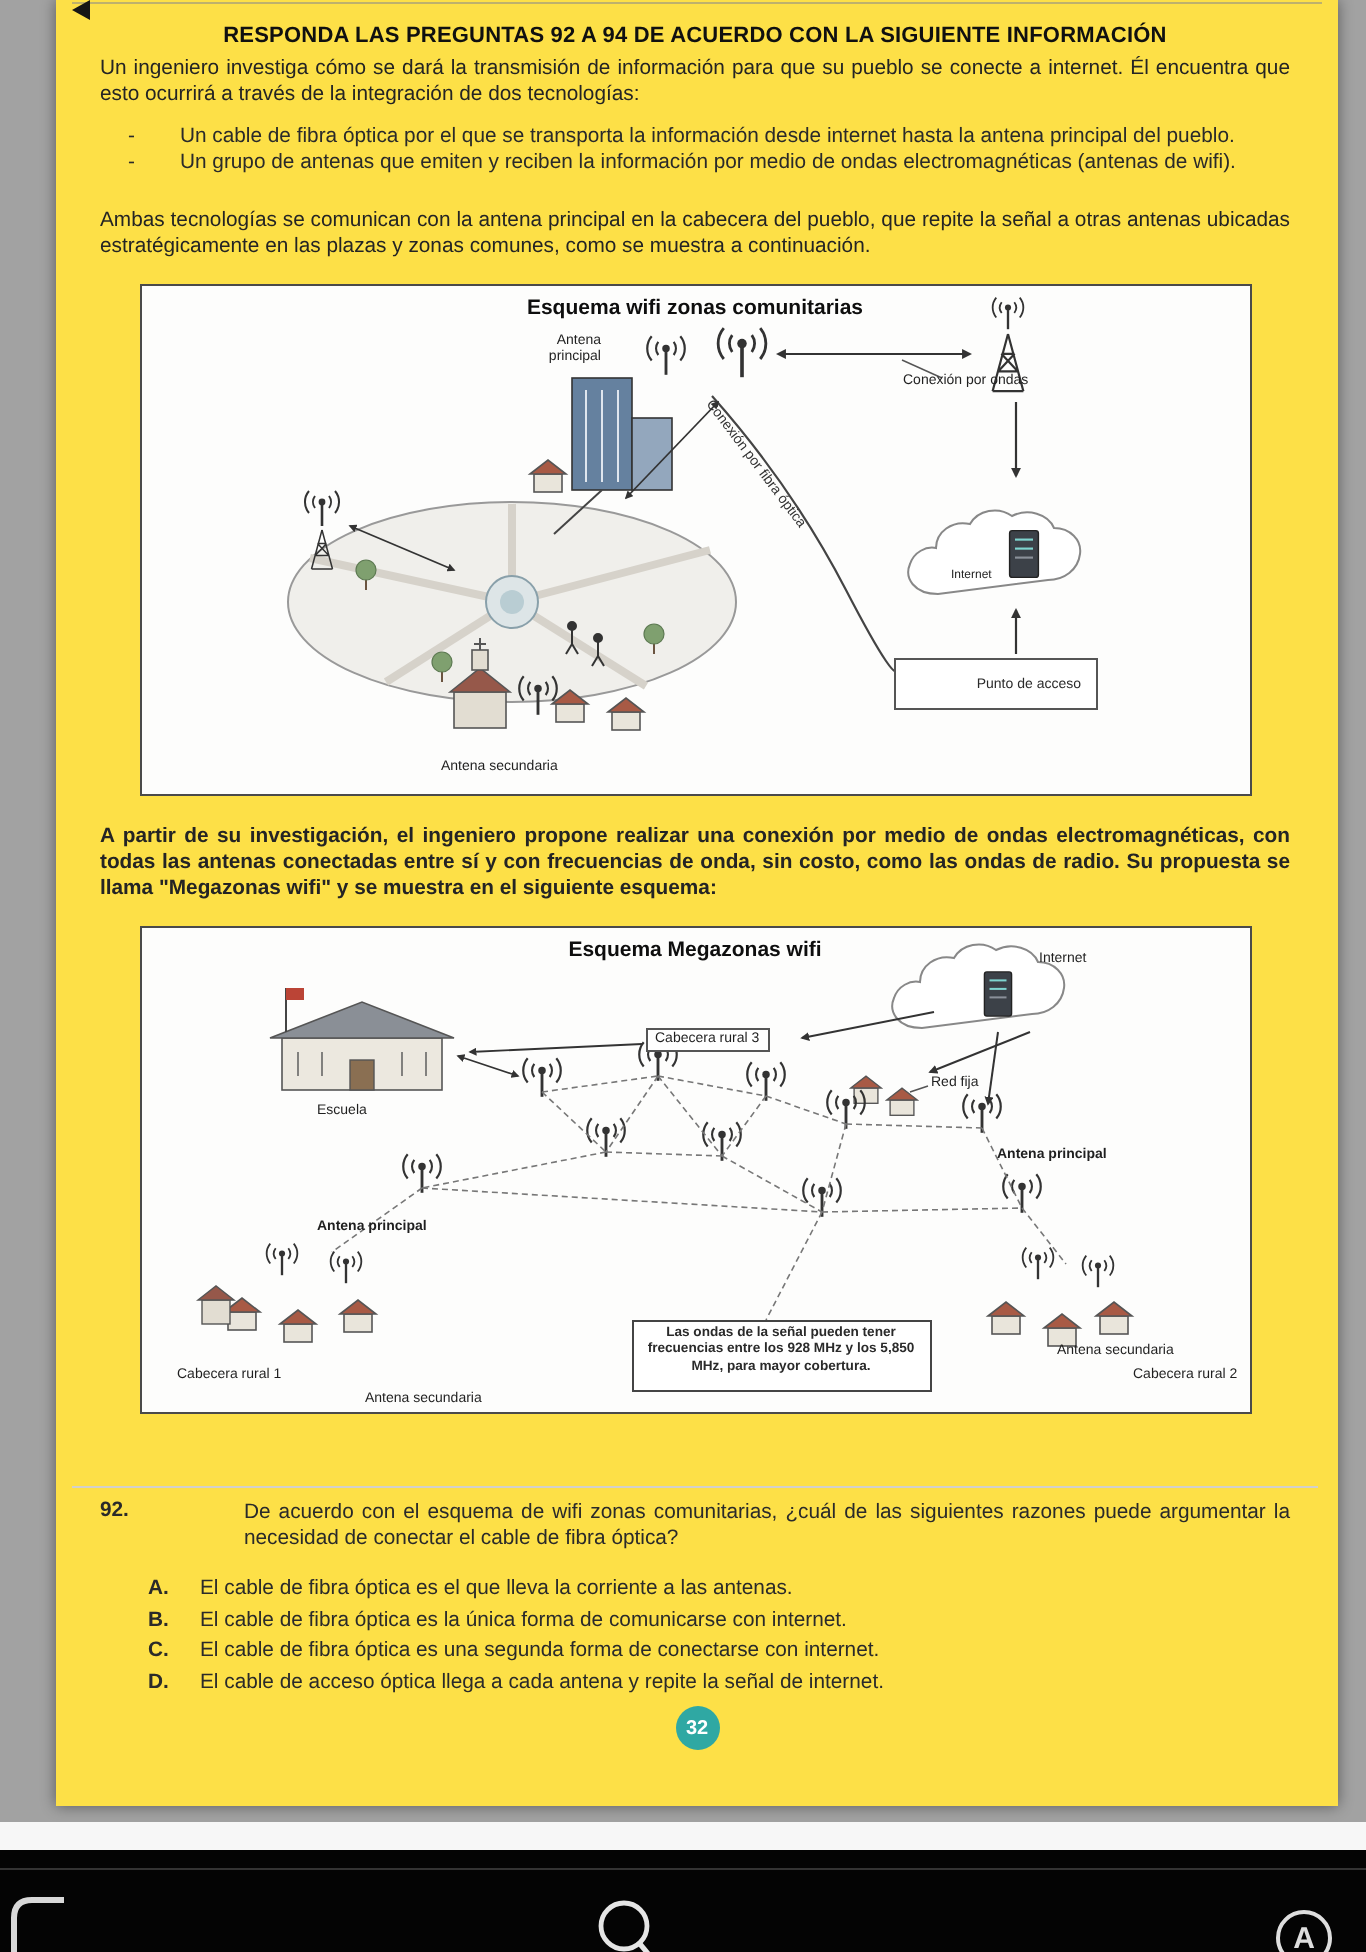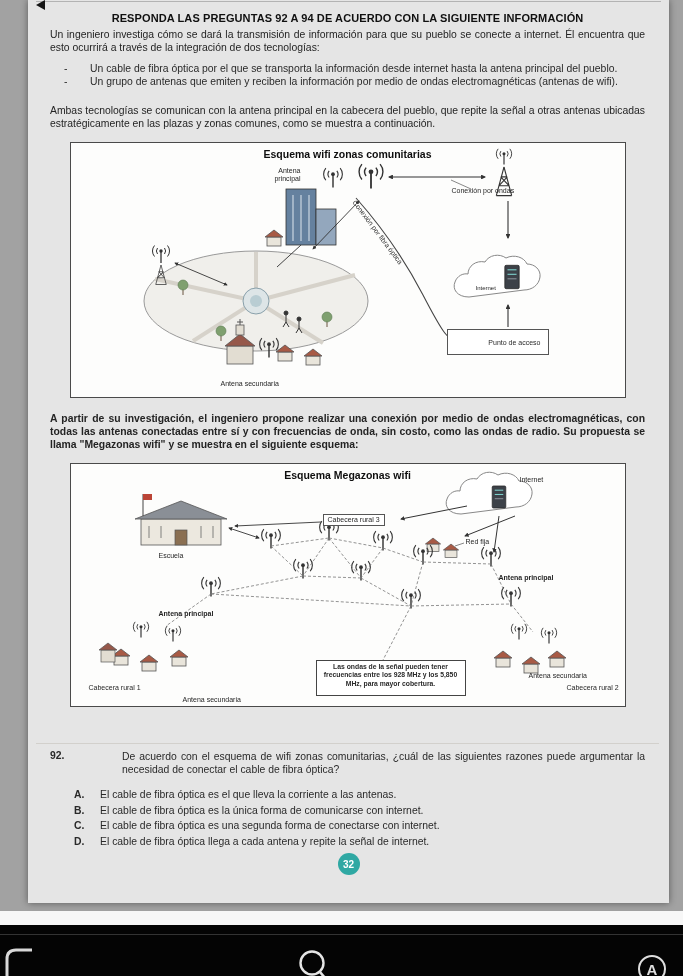--- a/index.html
+++ b/index.html
@@ -3,21 +3,21 @@
 <meta charset="utf-8">
 <style>
   * { margin:0; padding:0; box-sizing:border-box; }
   body {
     width:683px; height:976px; overflow:hidden; position:relative;
     background:#a2a2a2;
     font-family:"Liberation Sans", sans-serif;
   }
   .page {
     position:absolute; left:28px; top:0; width:641px; height:903px;
-    background:#e5e5e5; color:#2a2a2a;
+    background:#fde047; color:#2a2a2a;
     padding:12px 24px 0 22px;
     box-shadow:0 0 7px rgba(0,0,0,.45);
   }
   .top-line { position:absolute; top:1px; left:8px; right:8px; height:1px; background:#8a8a8a; opacity:.55; }
   .artifact { position:absolute; top:0; left:8px; width:0; height:0;
     border-top:5px solid transparent; border-bottom:5px solid transparent; border-right:9px solid #151515; }
   .doc-title { font-size:11px; font-weight:bold; text-align:center; color:#101010; letter-spacing:.1px; }
   .para { font-size:10.4px; line-height:1.25; text-align:justify; color:#242424; }
   .p1 { margin-top:4px; }
   .bullets { margin-top:8px; }
@@ -321,21 +321,21 @@
       <div class="option">
         <span class="olet">B.</span>
         <span class="otext">El cable de fibra óptica es la única forma de comunicarse con internet.</span>
       </div>
       <div class="option">
         <span class="olet">C.</span>
         <span class="otext">El cable de fibra óptica es una segunda forma de conectarse con internet.</span>
       </div>
       <div class="option">
         <span class="olet">D.</span>
-        <span class="otext">El cable de fibra óptica llega a cada antena y repite la señal de internet.</span>
+        <span class="otext">El cable de acceso óptica llega a cada antena y repite la señal de internet.</span>
       </div>
     </div>
   </div>
 
   <div class="page-badge">32</div>
 </div>
 
 <div class="white-strip"></div>
 
 <div class="bottom-bar">

